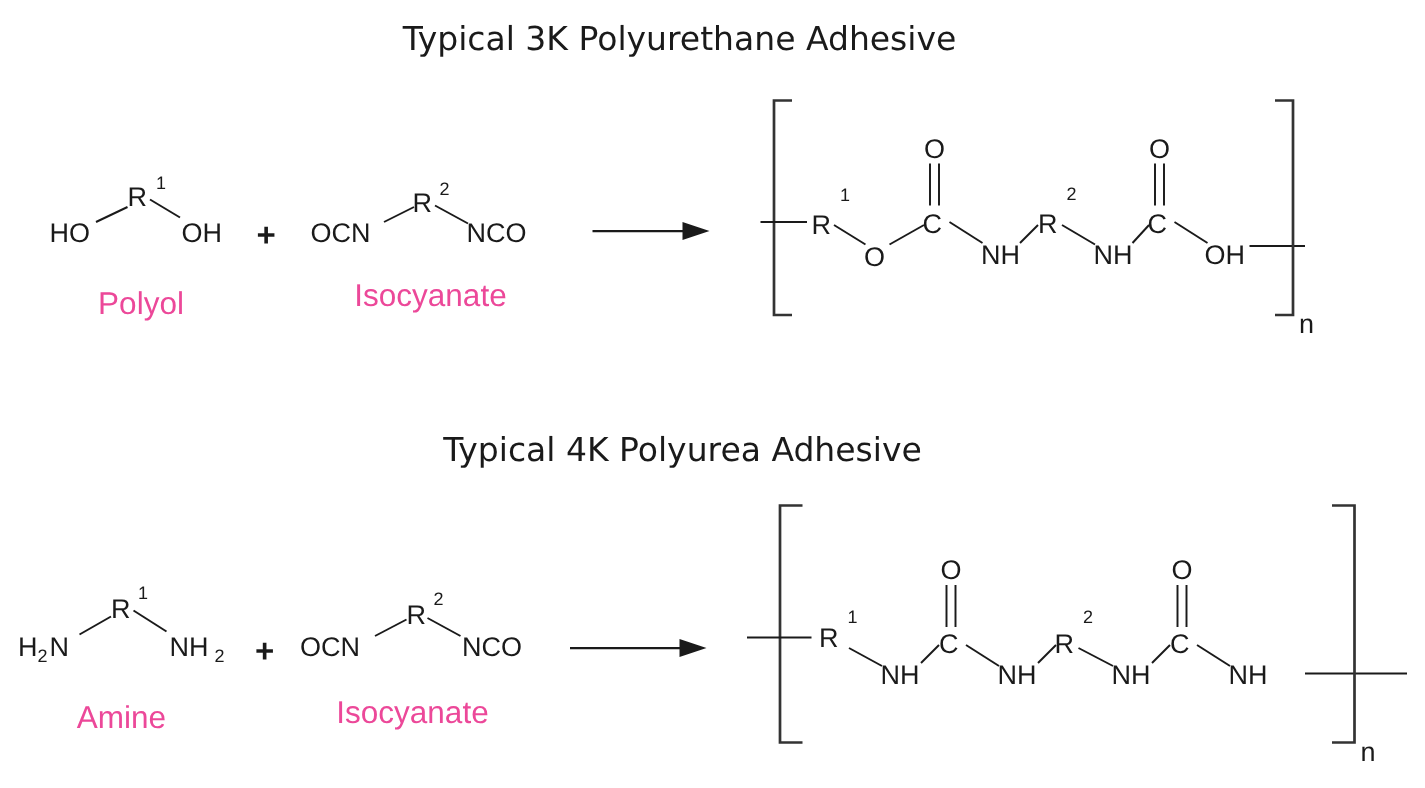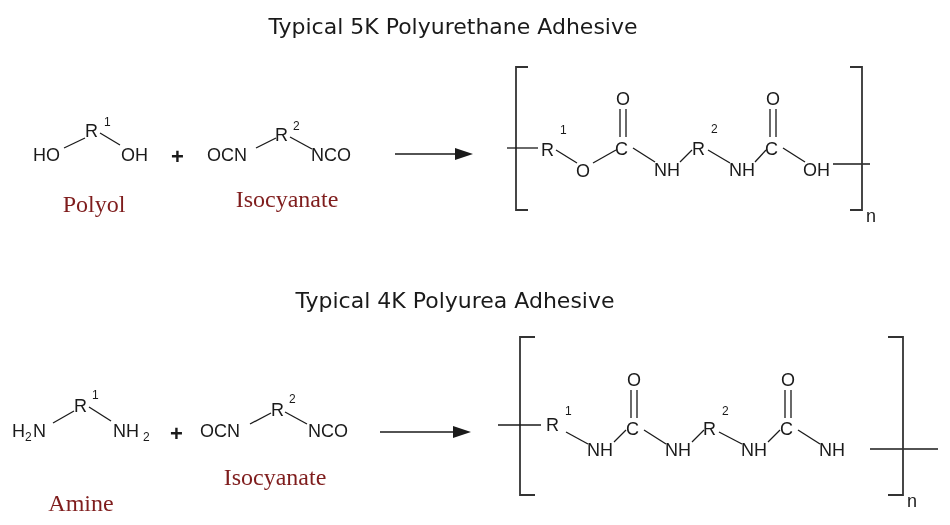--- a/index.html
+++ b/index.html
@@ -2,40 +2,40 @@
 <html><head>
 <meta charset="utf-8">
 <style>
   html, body { margin:0; padding:0; background:#ffffff; }
   body { width:950px; height:525px; position:relative; overflow:hidden; }
   .title {
     position:absolute; font-family:"DejaVu Sans", sans-serif; font-size:22px; color:#1a1a1a;
     white-space:nowrap; transform:translateX(-50%);
   }
   .label {
-    position:absolute; font-family:Liberation Serif, serif; font-size:24px; color:#7f1d1d;
+    position:absolute; font-family:Liberation Sans, sans-serif; font-size:21px; color:#ec4899;
     white-space:nowrap; transform:translateX(-50%);
   }
   svg.scheme { position:absolute; left:0; top:0; }
   svg text { font-family:"Liberation Sans", sans-serif; fill:#1a1a1a; }
   .atom { font-size:18px; }
   .sup { font-size:12px; }
   .plus { font-size:22px; font-weight:bold; }
   .bond { stroke:#1a1a1a; stroke-width:1.3; fill:none; }
   .brk { stroke:#333; stroke-width:1.8; fill:none; }
 </style>
 </head>
 <body>
 
-<div class="title" style="left:453px; top:14px;">Typical 5K Polyurethane Adhesive</div>
+<div class="title" style="left:453px; top:14px;">Typical 3K Polyurethane Adhesive</div>
 <div class="label" style="left:94px; top:191px;">Polyol</div>
 <div class="label" style="left:287px; top:186px;">Isocyanate</div>
 
 <div class="title" style="left:455px; top:288px;">Typical 4K Polyurea Adhesive</div>
-<div class="label" style="left:81px; top:490px;">Amine</div>
+<div class="label" style="left:81px; top:467px;">Amine</div>
 <div class="label" style="left:275px; top:464px;">Isocyanate</div>
 
 <svg class="scheme" width="950" height="525" viewBox="0 0 950 525">
 
   <g>
     <text class="atom" x="33" y="161">HO</text>
     <line class="bond" x1="64" y1="148" x2="85" y2="138"></line>
     <text class="atom" x="85" y="137">R</text>
     <text class="sup" x="104" y="126">1</text>
     <line class="bond" x1="100" y1="133" x2="120" y2="145"></line>

